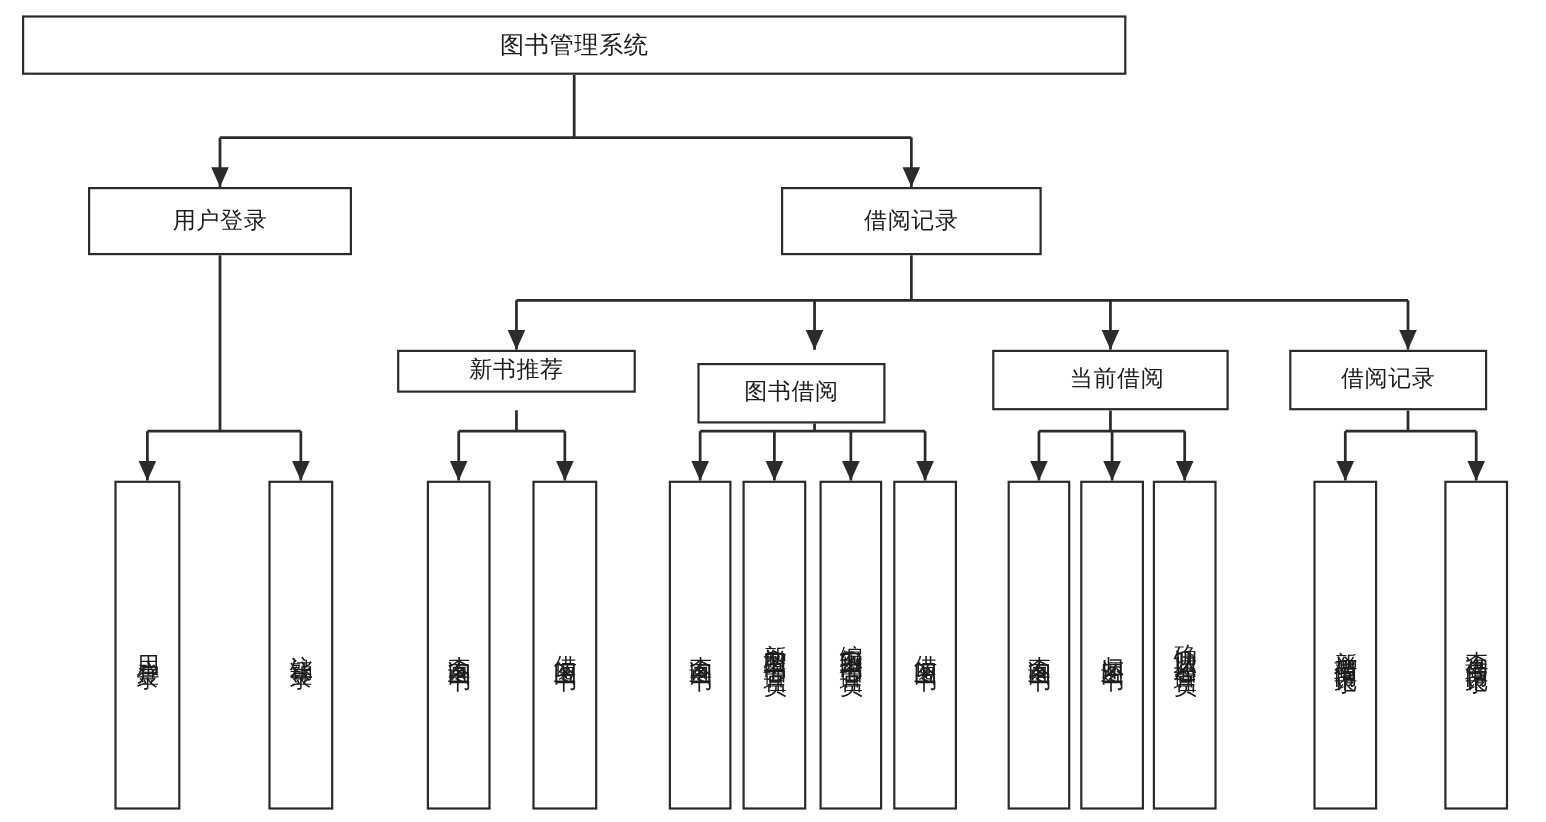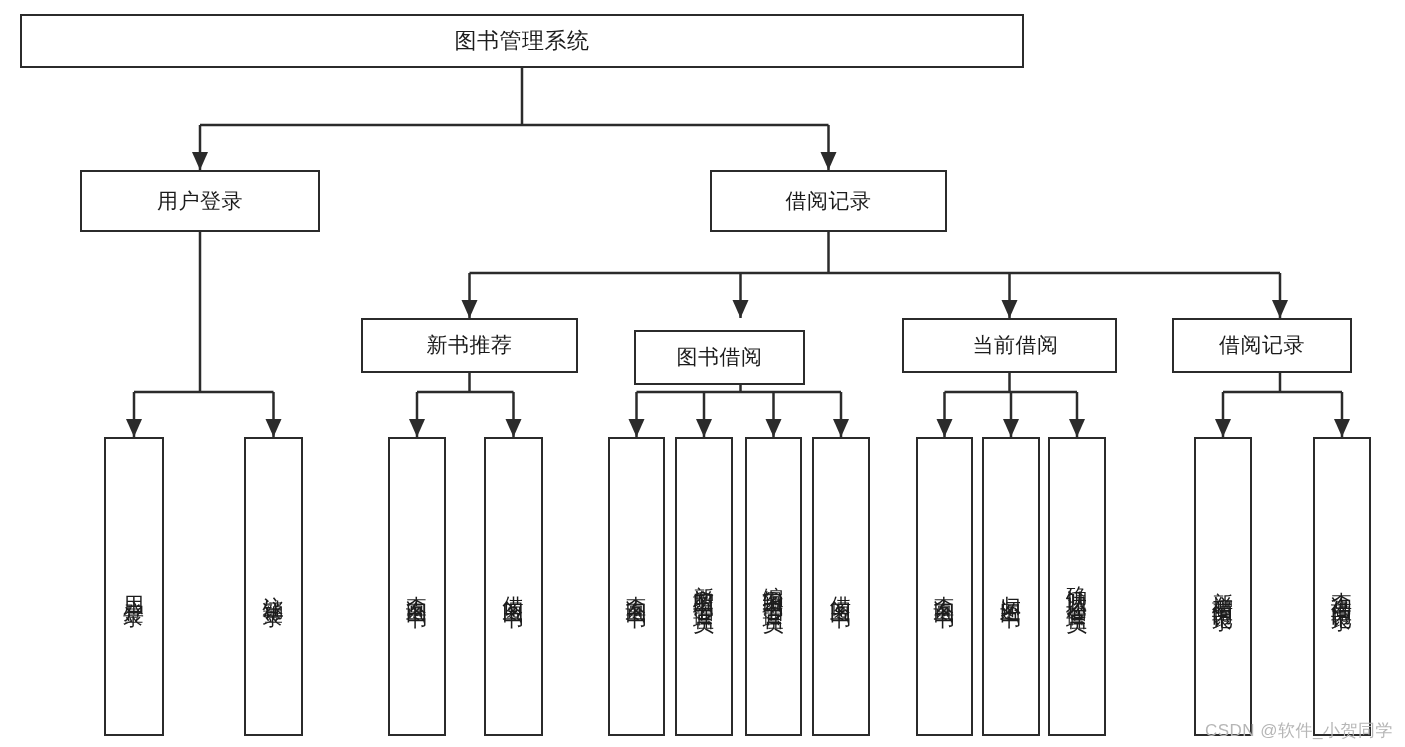--- a/index.html
+++ b/index.html
@@ -132,21 +132,21 @@
   <div id="node-layer">
       <div class="node horizontal root" style="left: 20px; top: 14px; width: 1004px; height: 54px;">
         <span class="node-label">图书管理系统</span>
       </div>
       <div class="node horizontal" style="left: 80px; top: 170px; width: 240px; height: 62px;">
         <span class="node-label">用户登录</span>
       </div>
       <div class="node horizontal" style="left: 710px; top: 170px; width: 237px; height: 62px;">
         <span class="node-label">借阅记录</span>
       </div>
-      <div class="node horizontal" style="left: 361px; top: 318px; width: 217px; height: 55px;">
+      <div class="node horizontal" style="left: 361px; top: 318px; width: 217px; height: 39px;">
         <span class="node-label">新书推荐</span>
       </div>
       <div class="node horizontal" style="left: 634px; top: 330px; width: 171px; height: 55px;">
         <span class="node-label">图书借阅</span>
       </div>
       <div class="node horizontal" style="left: 902px; top: 318px; width: 215px; height: 55px; padding-left: 12px;">
         <span class="node-label">当前借阅</span>
       </div>
       <div class="node horizontal" style="left: 1172px; top: 318px; width: 180px; height: 55px;">
         <span class="node-label">借阅记录</span>
@@ -185,14 +185,13 @@
         <span class="node-label">确认归还（管理员）</span>
       </div>
       <div class="node vertical" style="left: 1194px; top: 437px; width: 58px; height: 299px;">
         <span class="node-label">新增借阅记录</span>
       </div>
       <div class="node vertical" style="left: 1313px; top: 437px; width: 58px; height: 299px;">
         <span class="node-label">查询借阅记录</span>
       </div>
     </div>
 
-  <div id="watermark">CSDN @软件_小贺同学</div>
 </div>
 
 </body></html>

